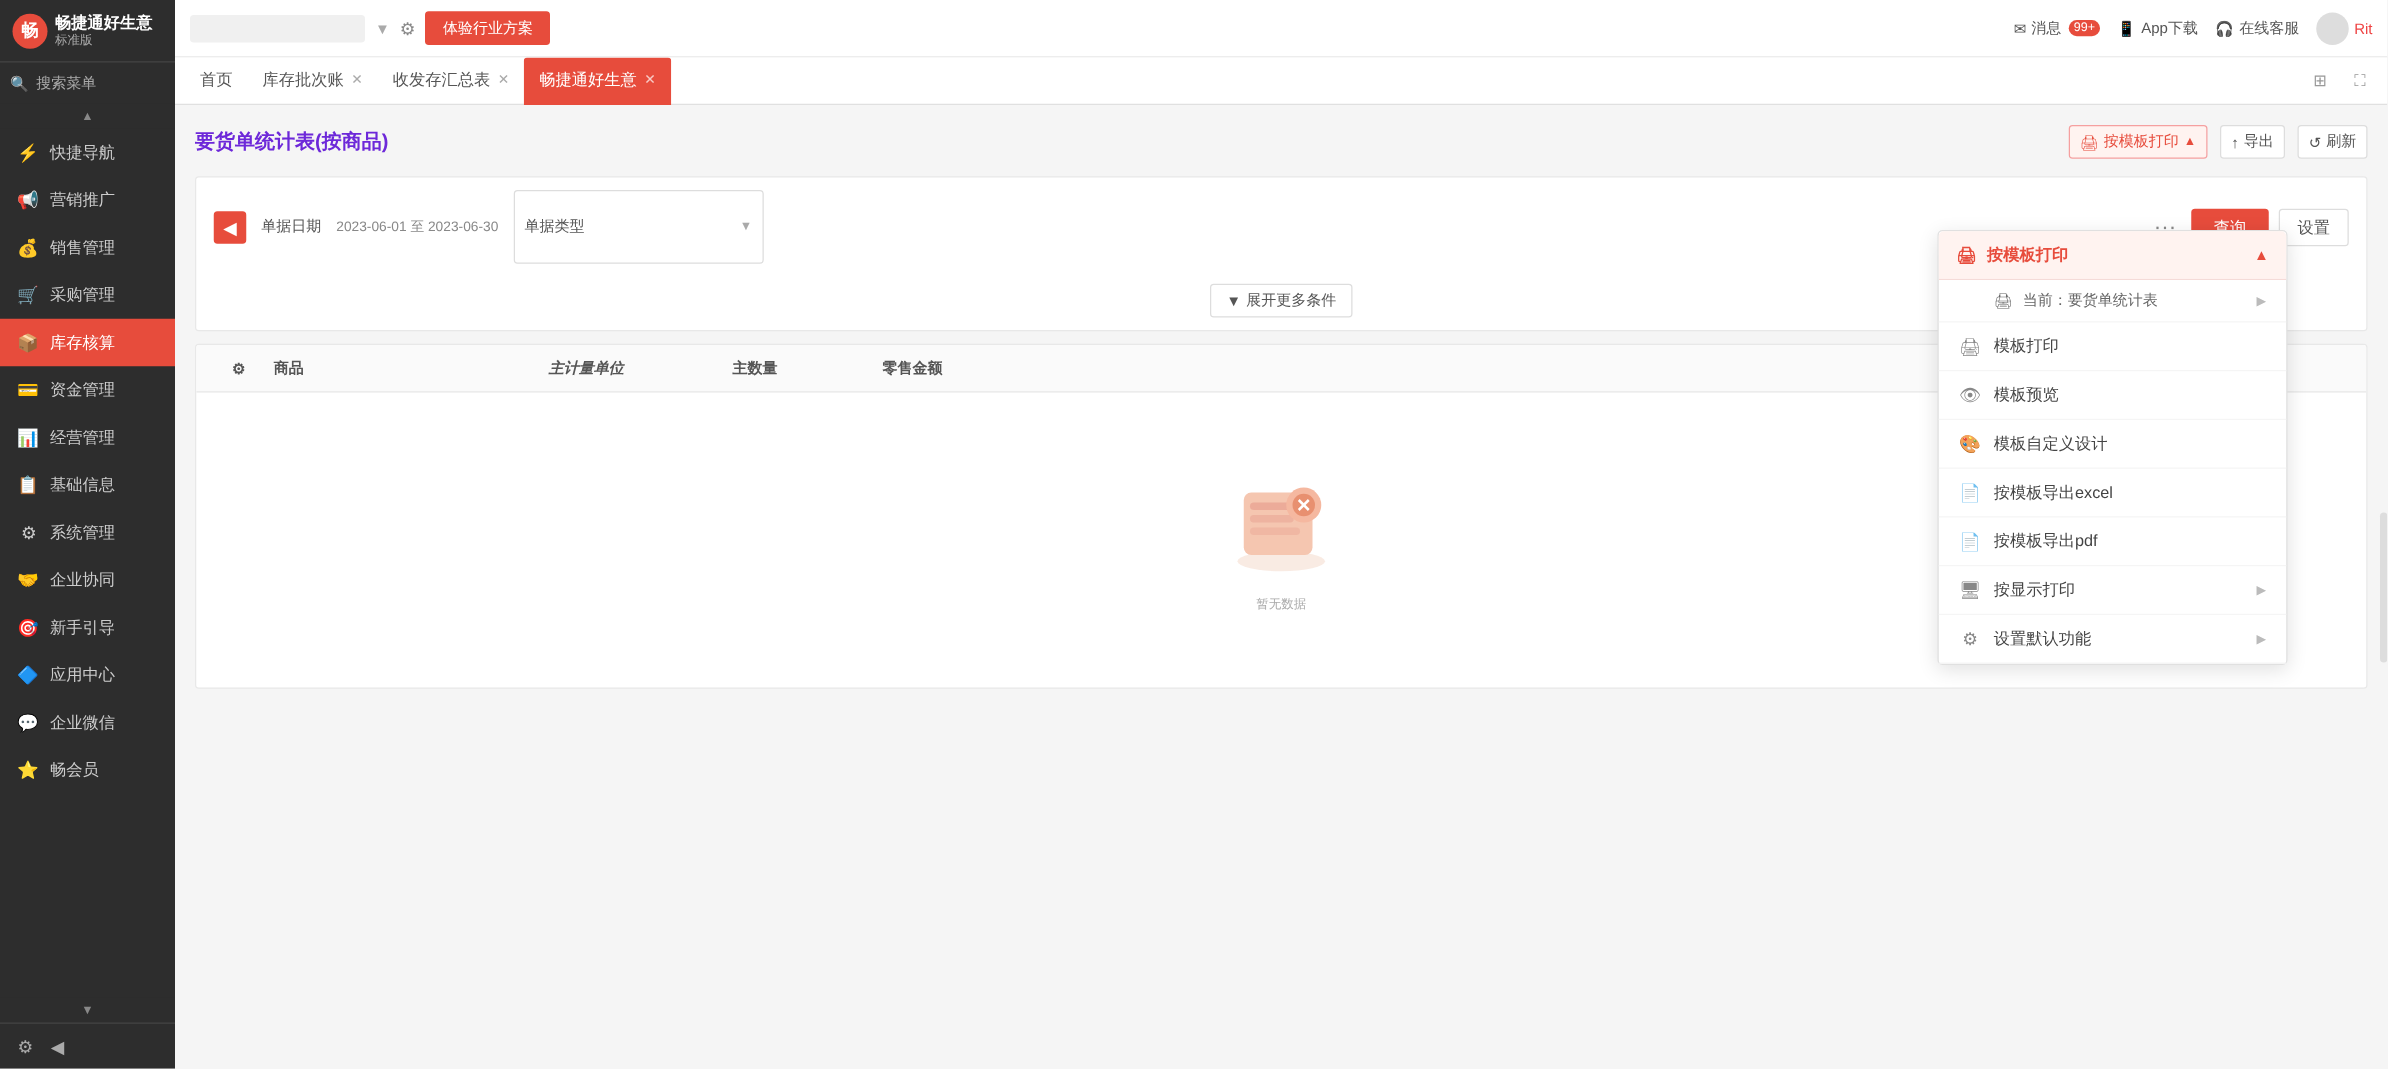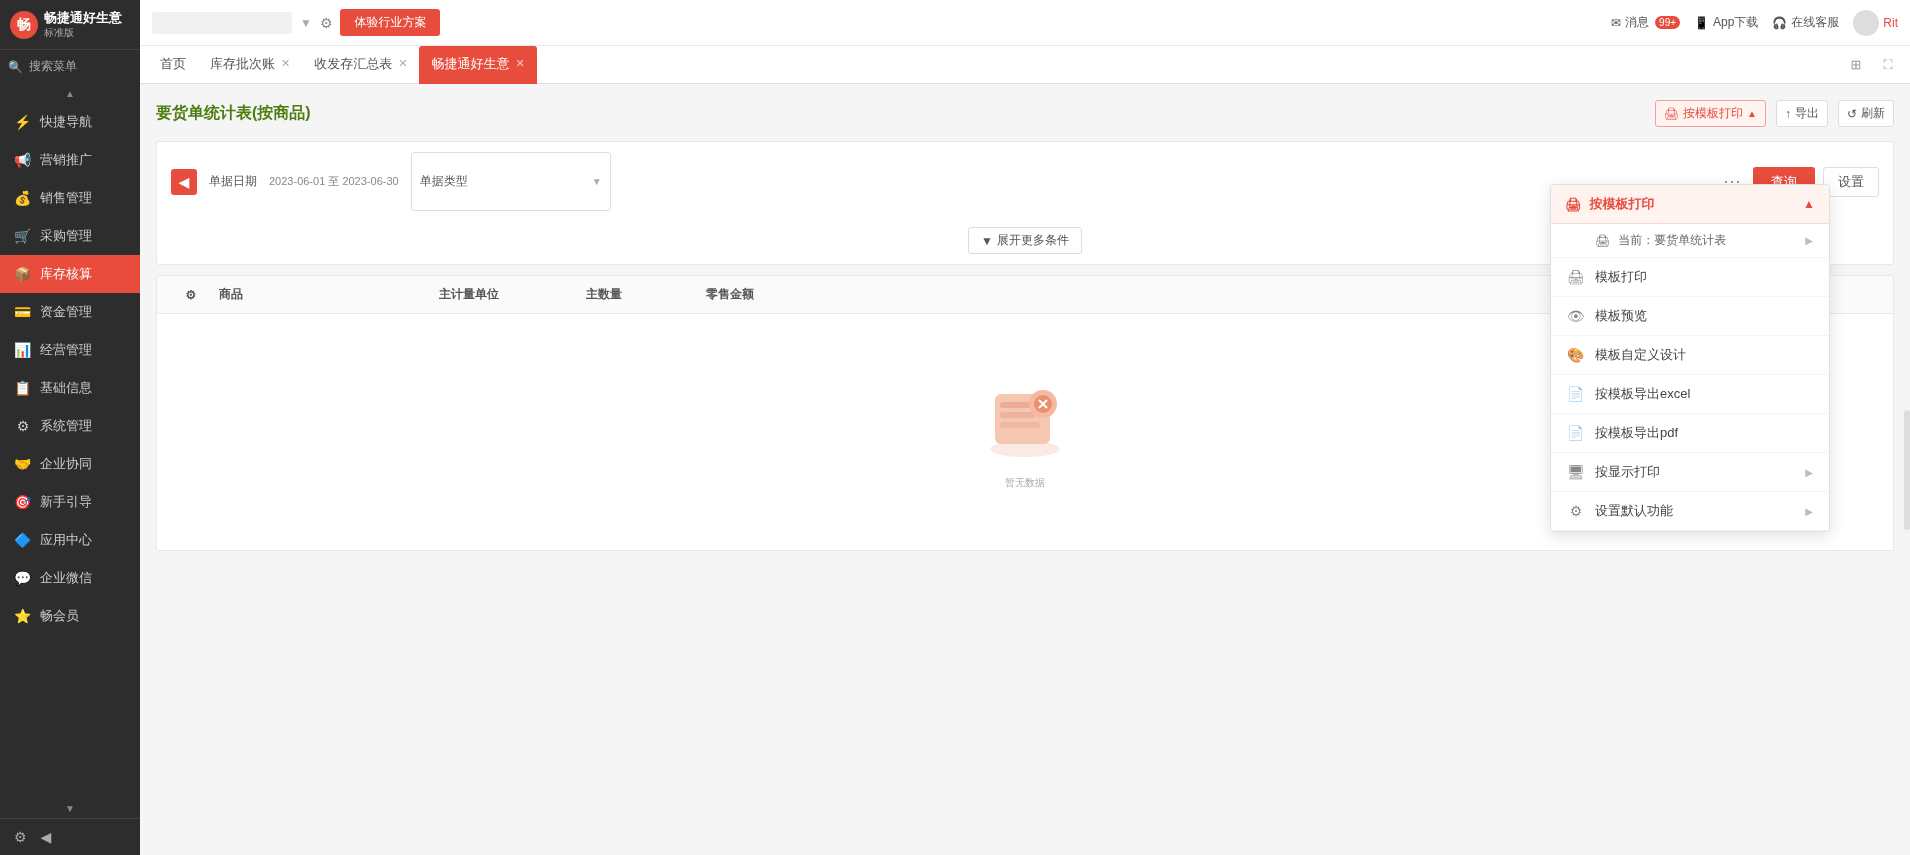--- a/index.html
+++ b/index.html
@@ -198,21 +198,21 @@
       background: #f5f5f5;
     }
 
     
     .page-header {
       display: flex;
       align-items: center;
       justify-content: space-between;
       margin-bottom: 14px;
     }
-    .page-title { font-size: 16px; font-weight: bold; color: #4d7c0f; }
+    .page-title { font-size: 16px; font-weight: bold; color: #6d28d9; }
     .page-actions { display: flex; align-items: center; gap: 10px; }
     .btn-action {
       display: flex;
       align-items: center;
       gap: 4px;
       font-size: 12px;
       color: #555;
       cursor: pointer;
       padding: 4px 8px;
       border: 1px solid #ddd;
@@ -321,21 +321,21 @@
       gap: 0;
     }
     .th {
       font-size: 12px;
       color: #555;
       font-weight: bold;
       padding: 0 8px;
     }
     .th-settings { width: 40px; text-align: center; }
     .th-product { width: 220px; }
-    .th-unit { width: 120px; }
+    .th-unit { width: 120px; font-style: italic; }
     .th-qty { width: 120px; margin-left: 27px; }
     .th-amount { width: 150px; }
 
     
     .empty-state {
       display: flex;
       flex-direction: column;
       align-items: center;
       justify-content: center;
       padding: 60px 0;

